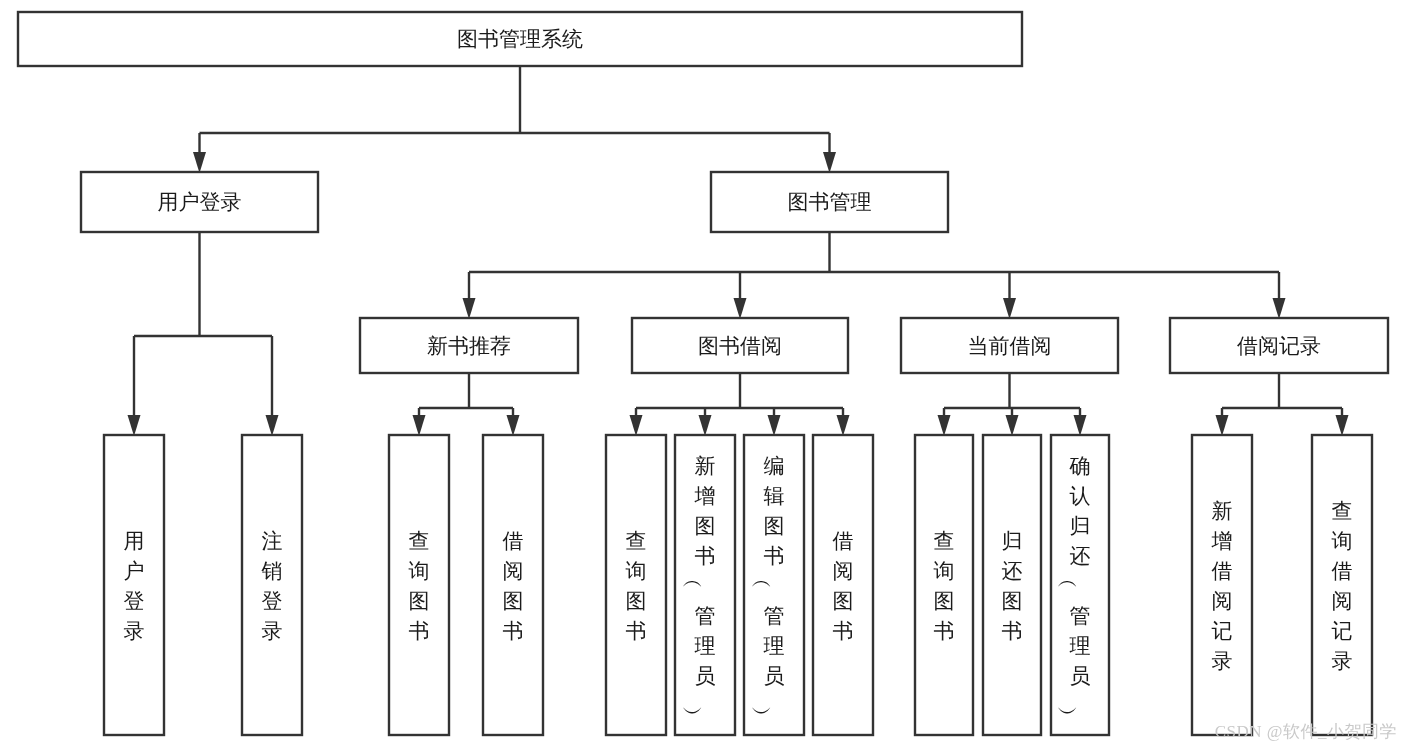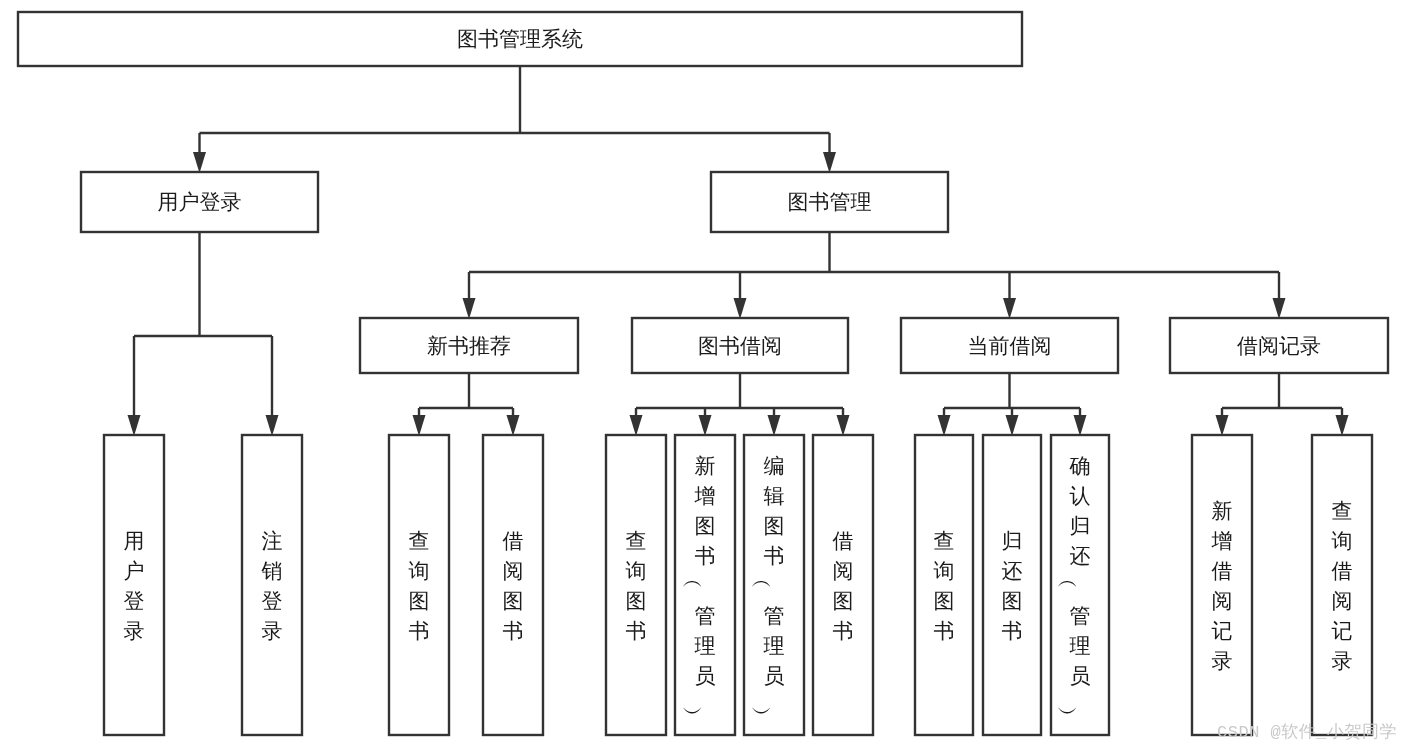--- a/index.html
+++ b/index.html
@@ -15,21 +15,21 @@
   .node-label-h{
     font-family:"DejaVu Sans","Liberation Sans",sans-serif;
     font-size:21px;fill:#1b1b1b;text-anchor:middle;dominant-baseline:middle;
   }
   .node-label-v{
     font-family:"DejaVu Sans","Liberation Sans",sans-serif;
     font-size:21px;fill:#1b1b1b;text-anchor:middle;
   }
   .watermark{
     position:absolute;right:8px;bottom:4px;
-    font-family:Liberation Mono, monospace;
+    font-family:Liberation Serif, serif;
     font-size:17px;color:#c9c9c9;letter-spacing:.5px;white-space:nowrap;
     user-select:none;pointer-events:none;
   }
 </style>
 </head>
 <body>
 
 <div id="diagram-root">
   <svg id="tree-svg" viewBox="0 0 1405 747" xmlns="http://www.w3.org/2000/svg">
     <g id="edges-layer">

